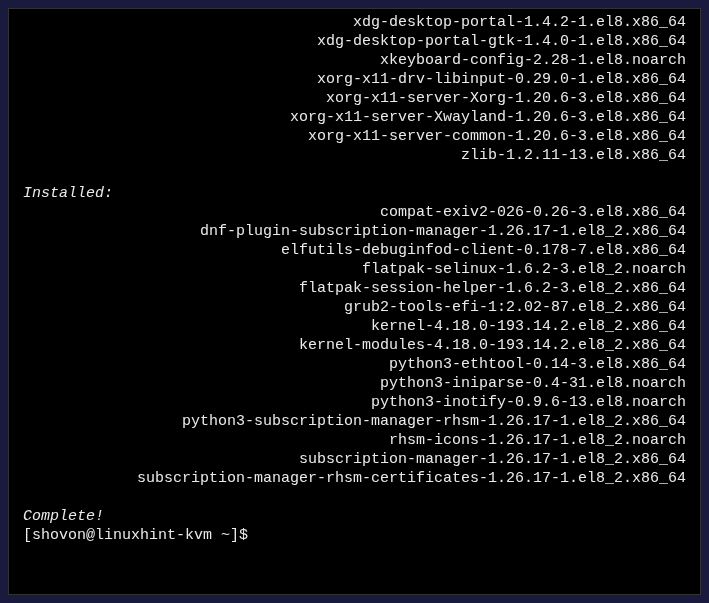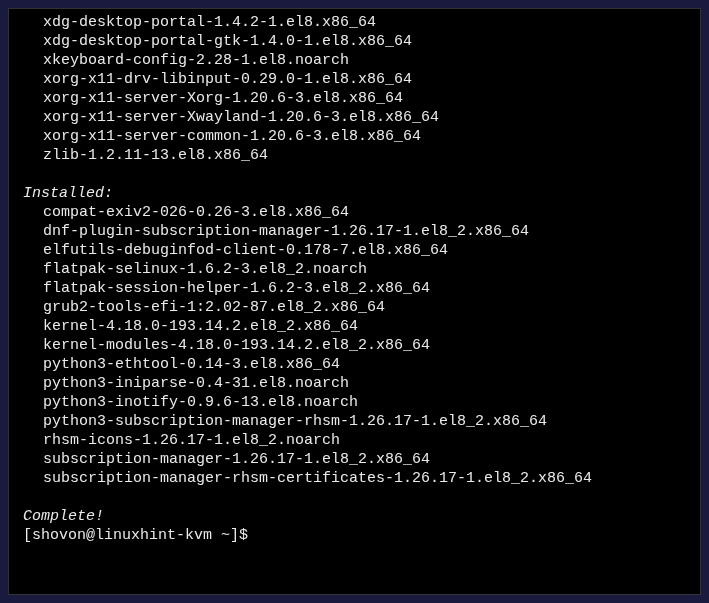--- a/index.html
+++ b/index.html
@@ -2,21 +2,21 @@
 <html><head>
   <meta charset="utf-8">
   <style>
     * { margin:0; padding:0; box-sizing:border-box; }
     body { background:#1a1a3e; font-family:ui-monospace,Menlo,Consolas,"Liberation Mono",monospace; width:709px; height:603px; overflow:hidden; padding:8px; }
     .window { background:#000; width:100%; height:100%; display:flex; flex-direction:column; border:1px solid #333; }
     .titlebar { background:#2b2b2b; height:30px; display:flex; align-items:center; padding:0 8px; position:relative; }
     .titlebar .icon { display:inline-flex; }
     .titlebar .title { position:absolute; left:0; right:0; text-align:center; color:#e6e6e6; font-size:14px; font-weight:600; pointer-events:none; }
     .terminal { flex:1; background:#000; padding:4px 14px 12px 14px; color:#eaeaea; font-size:15px; line-height:19px; overflow:hidden; white-space:pre; }
-    .pkg { padding-left:20px; display:block; }
+    .pkg { padding-left:20px; display:block;text-align:right; }
     .section { display:block; margin-top:19px;font-style:italic; }
     .prompt { display:inline; }
     .cursor { display:inline-block; width:1px; height:14px; background:transparent; vertical-align:middle; }
   </style>
 </head>
 <body>
 
 <div class="window">
 
   <div class="terminal"><span class="pkg">xdg-desktop-portal-1.4.2-1.el8.x86_64</span><span class="pkg">xdg-desktop-portal-gtk-1.4.0-1.el8.x86_64</span><span class="pkg">xkeyboard-config-2.28-1.el8.noarch</span><span class="pkg">xorg-x11-drv-libinput-0.29.0-1.el8.x86_64</span><span class="pkg">xorg-x11-server-Xorg-1.20.6-3.el8.x86_64</span><span class="pkg">xorg-x11-server-Xwayland-1.20.6-3.el8.x86_64</span><span class="pkg">xorg-x11-server-common-1.20.6-3.el8.x86_64</span><span class="pkg">zlib-1.2.11-13.el8.x86_64</span><span class="section">Installed:</span><span class="pkg">compat-exiv2-026-0.26-3.el8.x86_64</span><span class="pkg">dnf-plugin-subscription-manager-1.26.17-1.el8_2.x86_64</span><span class="pkg">elfutils-debuginfod-client-0.178-7.el8.x86_64</span><span class="pkg">flatpak-selinux-1.6.2-3.el8_2.noarch</span><span class="pkg">flatpak-session-helper-1.6.2-3.el8_2.x86_64</span><span class="pkg">grub2-tools-efi-1:2.02-87.el8_2.x86_64</span><span class="pkg">kernel-4.18.0-193.14.2.el8_2.x86_64</span><span class="pkg">kernel-modules-4.18.0-193.14.2.el8_2.x86_64</span><span class="pkg">python3-ethtool-0.14-3.el8.x86_64</span><span class="pkg">python3-iniparse-0.4-31.el8.noarch</span><span class="pkg">python3-inotify-0.9.6-13.el8.noarch</span><span class="pkg">python3-subscription-manager-rhsm-1.26.17-1.el8_2.x86_64</span><span class="pkg">rhsm-icons-1.26.17-1.el8_2.noarch</span><span class="pkg">subscription-manager-1.26.17-1.el8_2.x86_64</span><span class="pkg">subscription-manager-rhsm-certificates-1.26.17-1.el8_2.x86_64</span><span class="section">Complete!</span><span class="prompt">[shovon@linuxhint-kvm ~]$ </span><span class="cursor"></span></div>

